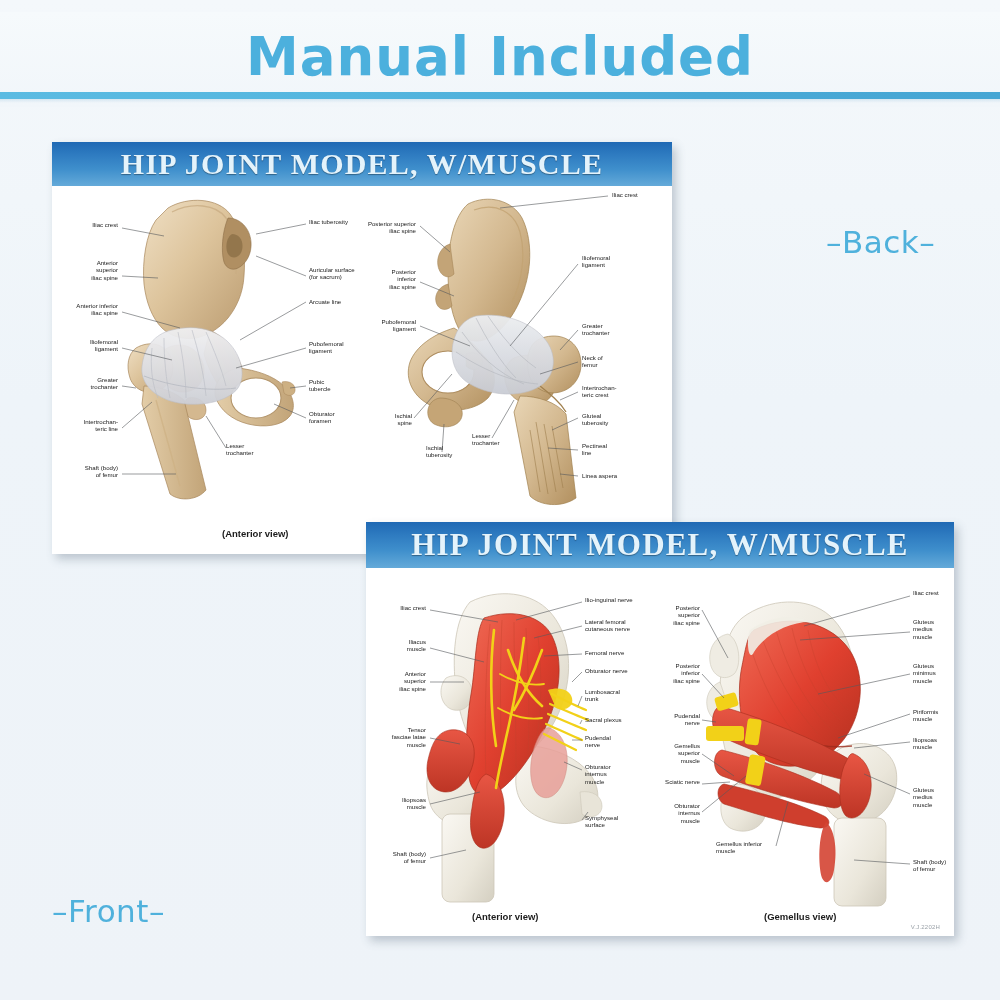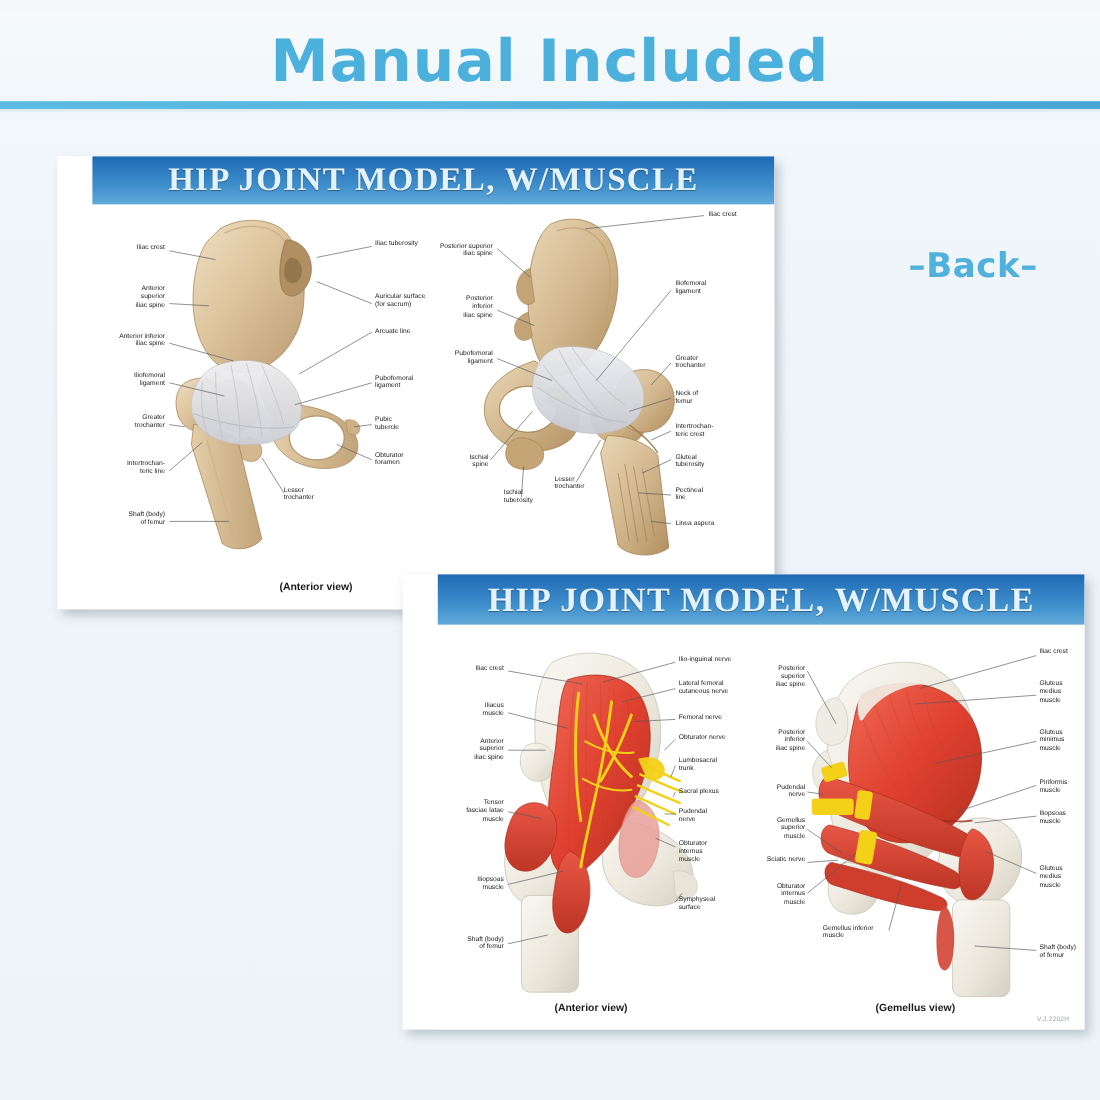--- a/index.html
+++ b/index.html
@@ -38,29 +38,28 @@
     background:linear-gradient(180deg,rgba(90,160,200,.18),rgba(90,160,200,0));
   }
 
   
   .side-caption{
     position:absolute;
     font-family:"DejaVu Sans", sans-serif;
     font-size:31px;font-weight:500;letter-spacing:.5px;
     color:#4fb1dc;white-space:nowrap;
   }
-  #cap-back{left:826px;top:224px;font-weight:bold;}
+  #cap-back{left:826px;top:224px;}
   #cap-front{left:52px;top:893px;}
 
   
   .poster{
     position:absolute;background:#ffffff;
     box-shadow:4px 5px 9px rgba(70,90,110,.30);
     overflow:hidden;
-    padding-left:32px;
   }
   #poster-back{left:52px;top:142px;width:620px;height:412px;}
   #poster-front{left:366px;top:522px;width:588px;height:414px;}
 
   .poster-titlebar{
     position:relative;width:100%;
     background:linear-gradient(180deg,#1f69b4 0%, #2f7cc1 30%, #3f8fcc 62%, #64aad9 100%);
     display:flex;align-items:center;justify-content:center;
   }
   #poster-back .poster-titlebar{height:44px;}
@@ -107,20 +106,21 @@
 
 <div class="page">
 
   <div class="header">
     <div class="header-title">Manual Included</div>
   </div>
   <div class="divider"></div>
   <div class="divider-shadow"></div>
 
   <div class="side-caption" id="cap-back">–Back–</div>
+  <div class="side-caption" id="cap-front">–Front–</div>
 
   <div class="poster" id="poster-back">
     <div class="poster-titlebar">
       <div class="poster-title">HIP JOINT MODEL, W/MUSCLE</div>
     </div>
     <div class="poster-body">
 
       <div class="figure" style="left:8px;top:4px;width:302px;height:330px;">
         <svg width="302" height="330" viewBox="0 0 302 330">
           <defs>

